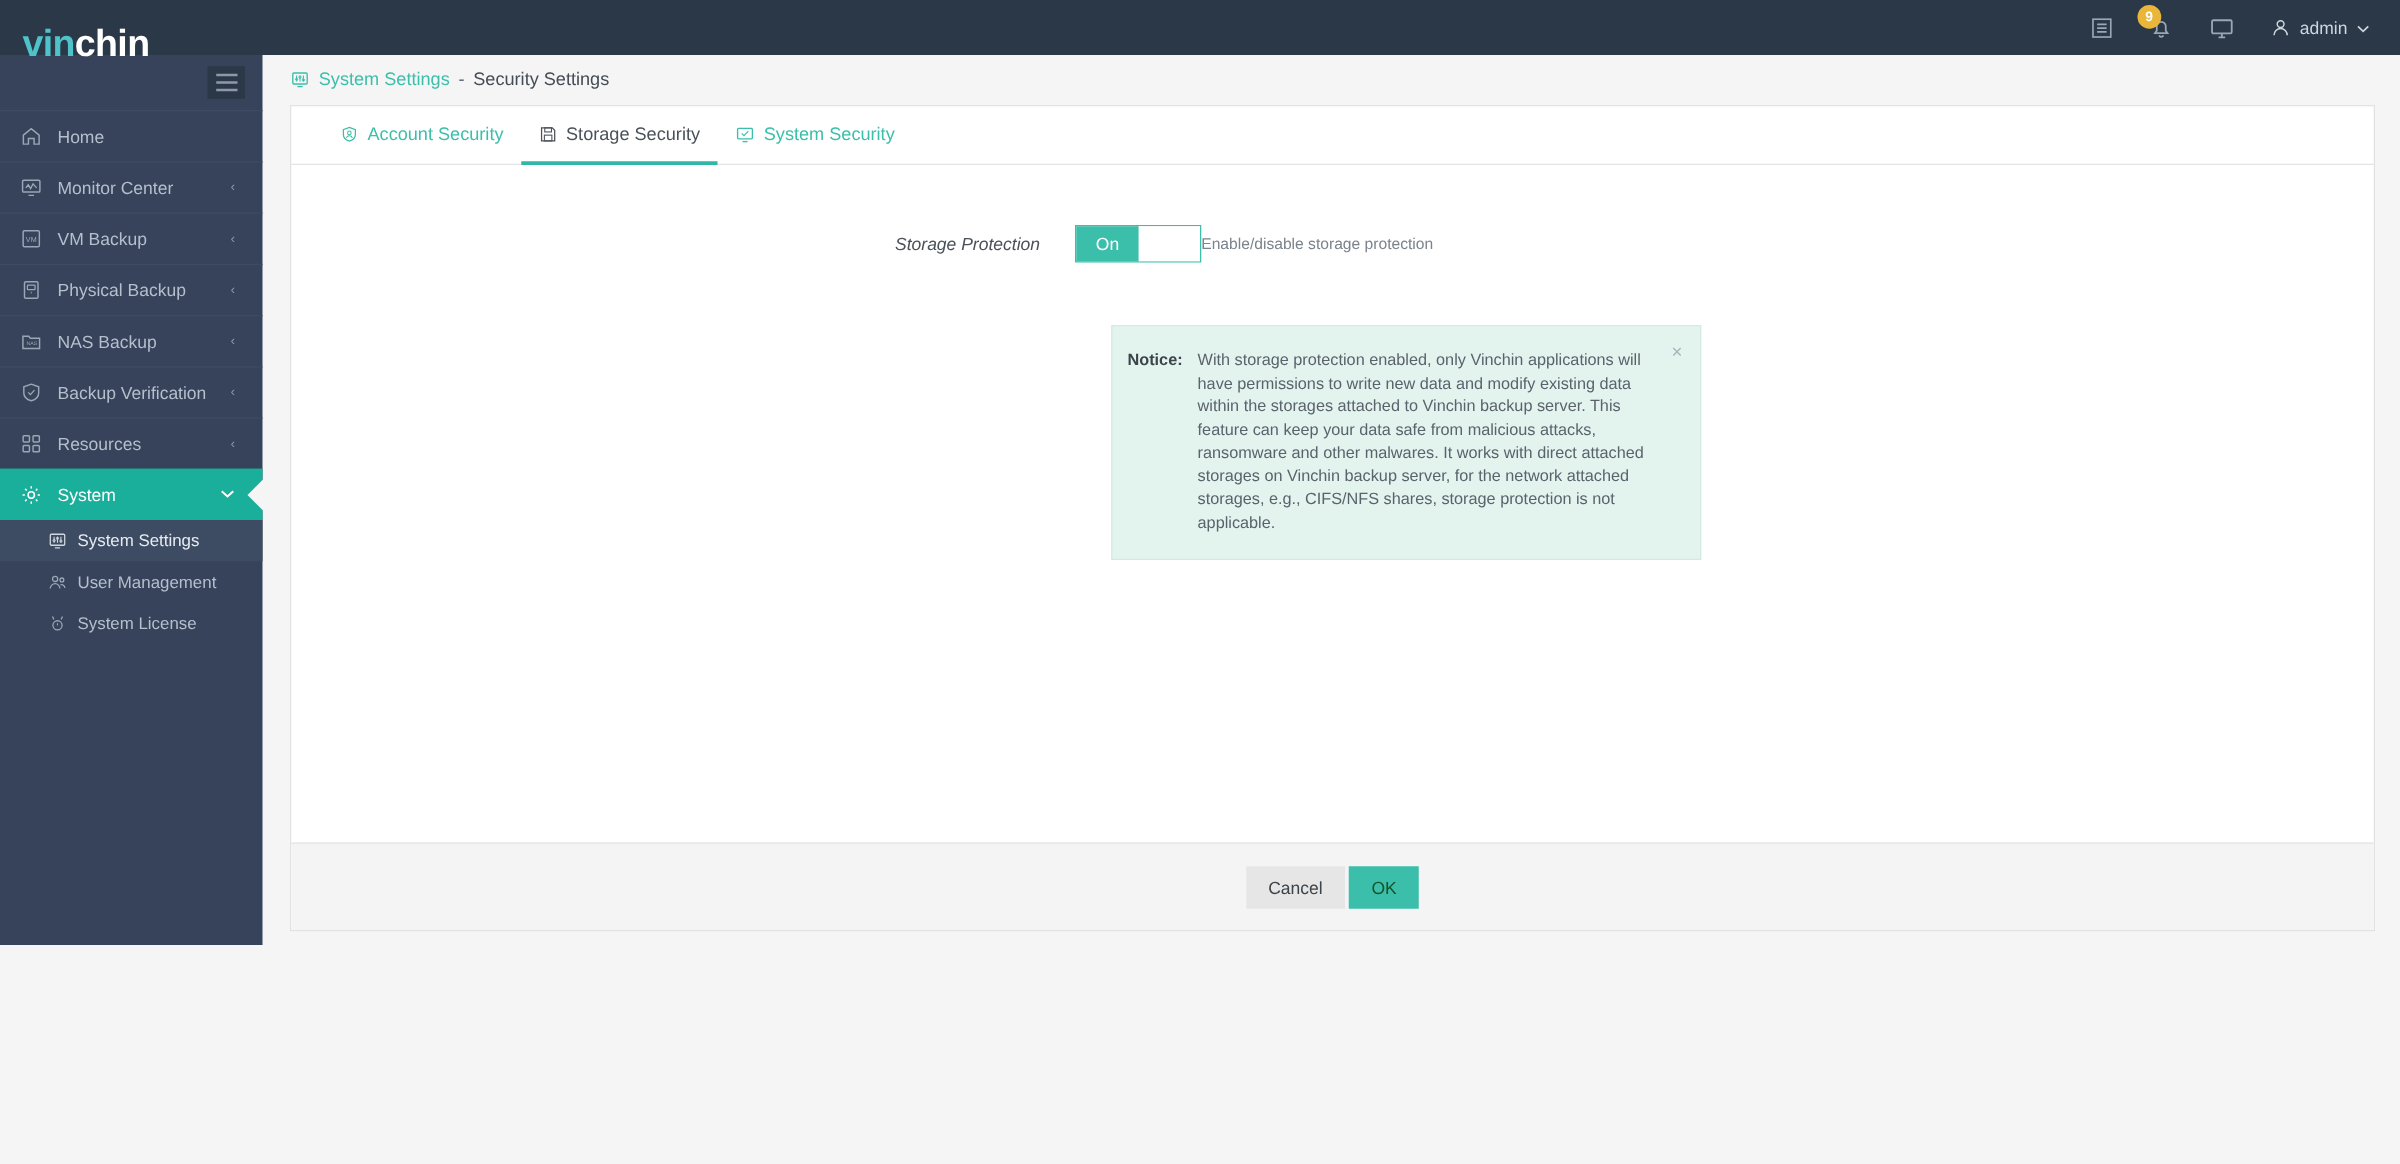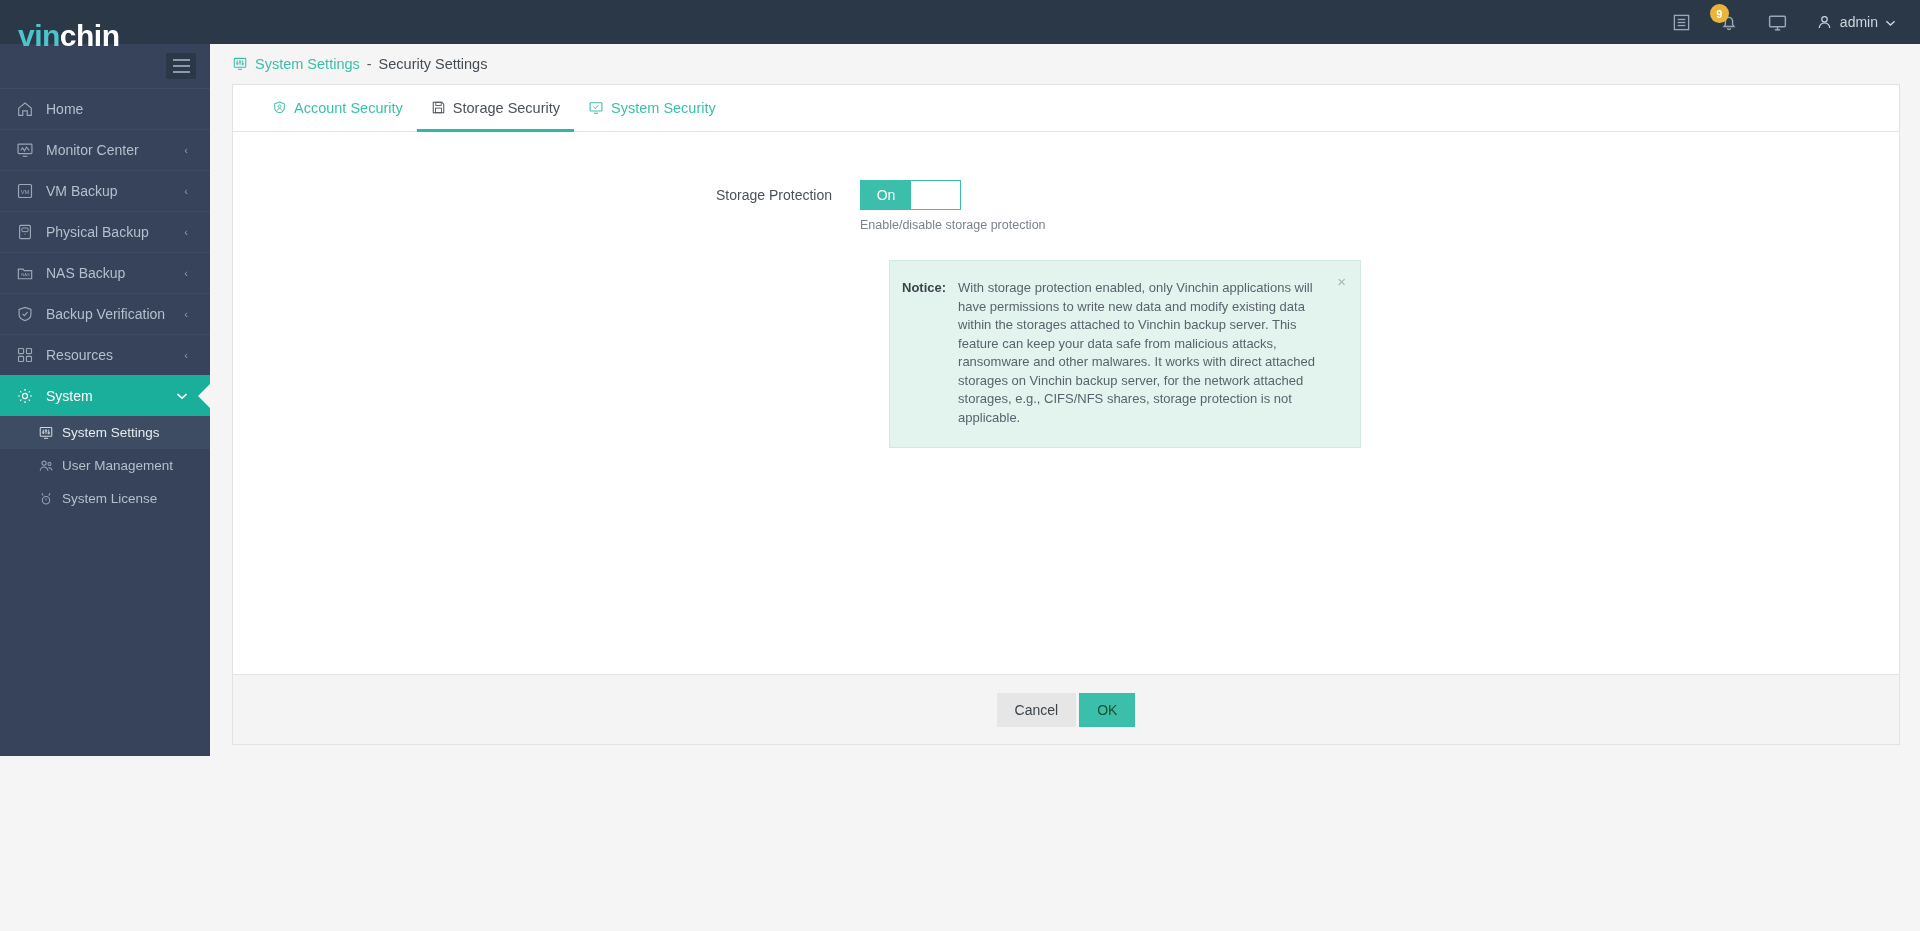--- a/index.html
+++ b/index.html
@@ -145,23 +145,23 @@
   .tab .tab-ico { display: flex; align-items: center; }
 
   #panel-body { flex: 1; position: relative; }
 
   #field-row {
     position: absolute; top: 48px; left: 0; width: 100%;
     display: flex; align-items: flex-start;
   }
   #field-label {
     width: 627px; text-align: right; font-size: 14px;
-    color: #4a5159; line-height: 30px; padding-right: 28px;
-  }
-  #toggle-wrap { display: flex; flex-direction: column; }
+    color: #4a5159; line-height: 30px; padding-right: 28px; font-style: italic;
+  }
+  #toggle-wrap { display: flex; flex-direction: row; }
   #storage-toggle {
     width: 101px; height: 30px;
     border: 1px solid #3bbfaa;
     display: flex; cursor: pointer; background: #ffffff;
   }
   #storage-toggle .tg-on {
     width: 50px; height: 28px; background: #3bbfaa;
     color: #ffffff; font-size: 14px;
     display: flex; align-items: center; justify-content: center;
   }

